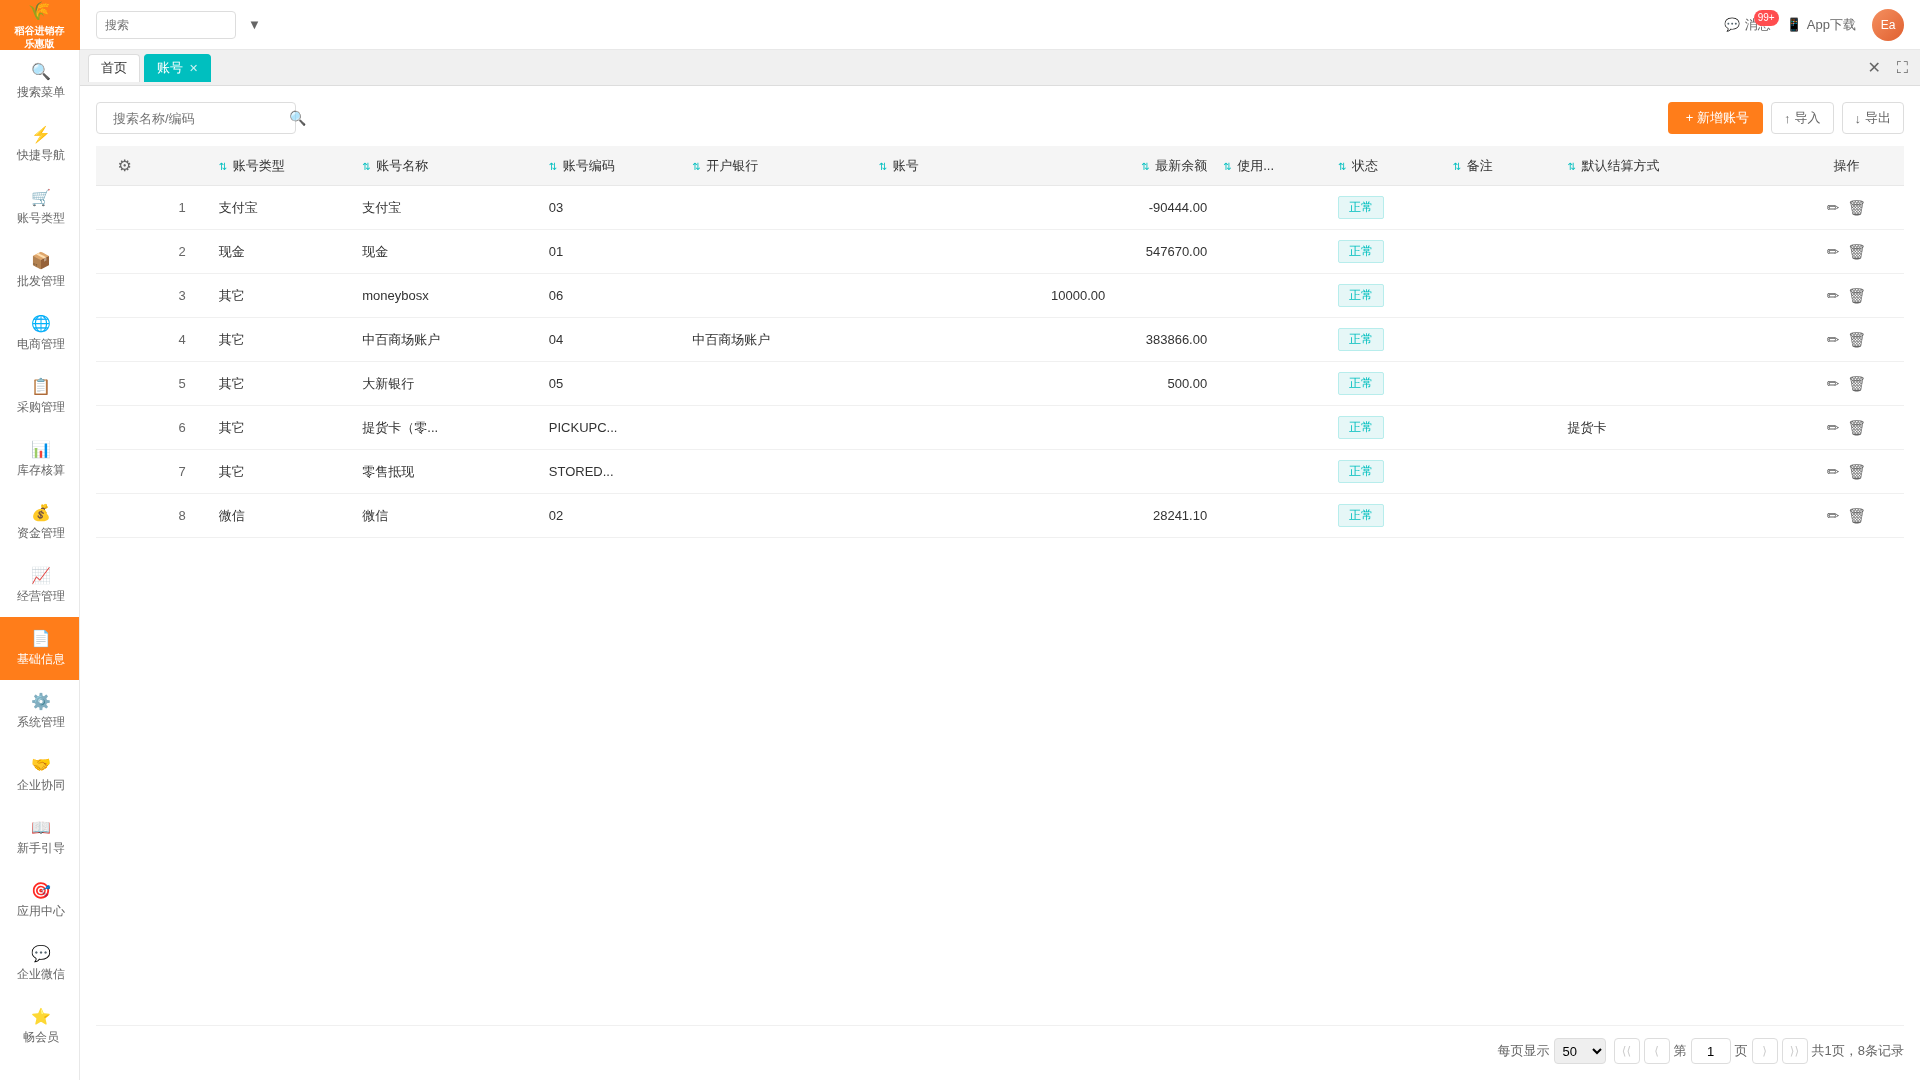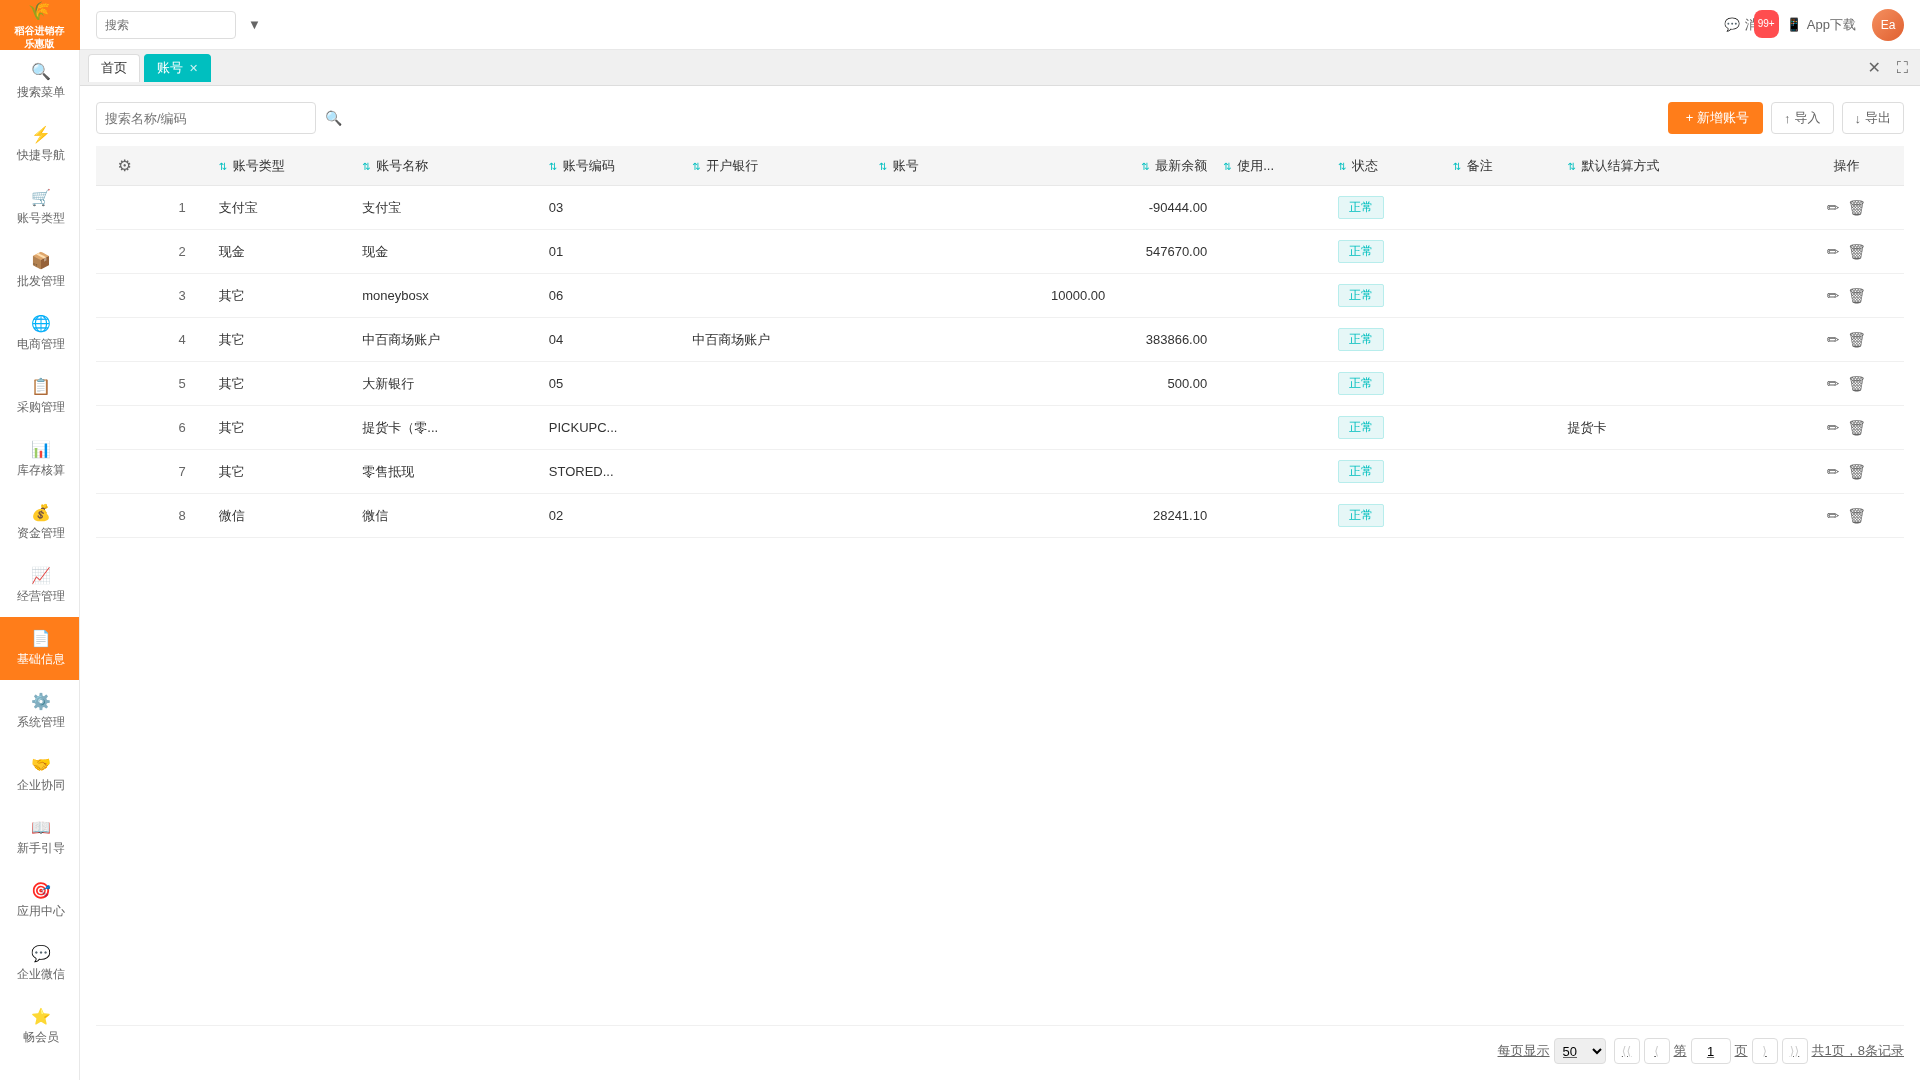--- a/index.html
+++ b/index.html
@@ -109,21 +109,21 @@
     .badge {
       position: absolute;
       top: -6px;
       right: -8px;
       background: #ff4d4f;
       color: white;
       border-radius: 8px;
       font-size: 10px;
       padding: 0 4px;
       min-width: 16px;
-      height: 28px;
+      height: 16px;
       display: flex;
       align-items: center;
       justify-content: center;
     }
     .topbar-app {
       display: flex;
       align-items: center;
       gap: 4px;
       cursor: pointer;
       color: #666;
@@ -208,25 +208,24 @@
     .toolbar-left {
       display: flex;
       align-items: center;
       gap: 8px;
     }
     .search-box {
       display: flex;
       align-items: center;
       border: 1px solid #ddd;
       border-radius: 4px;
-      padding: 0 8px;
+      padding: 0 16px;
       height: 32px;
-      width: 220px;
+      width: 200px;
       background: #fff;
-      gap: 44px;
     }
     .search-input {
       border: none;
       outline: none;
       font-size: 13px;
       flex: 1;
       color: #999;
     }
     .search-icon { color: #999; font-size: 14px; cursor: pointer; }
     .toolbar-right {
@@ -327,21 +326,20 @@
     .pagination {
       display: flex;
       align-items: flex-end;
       justify-content: flex-end;
       padding: 12px 0 0;
       gap: 8px;
       font-size: 13px;
       color: #666;
       border-top: 1px solid #f0f0f0;
       margin-top: auto;
-      text-decoration: underline;
     }
     .page-size-select {
       display: flex;
       align-items: center;
       gap: 4px;
     }
     .page-select {
       border: 1px solid #ddd;
       border-radius: 4px;
       padding: 2px 4px;

